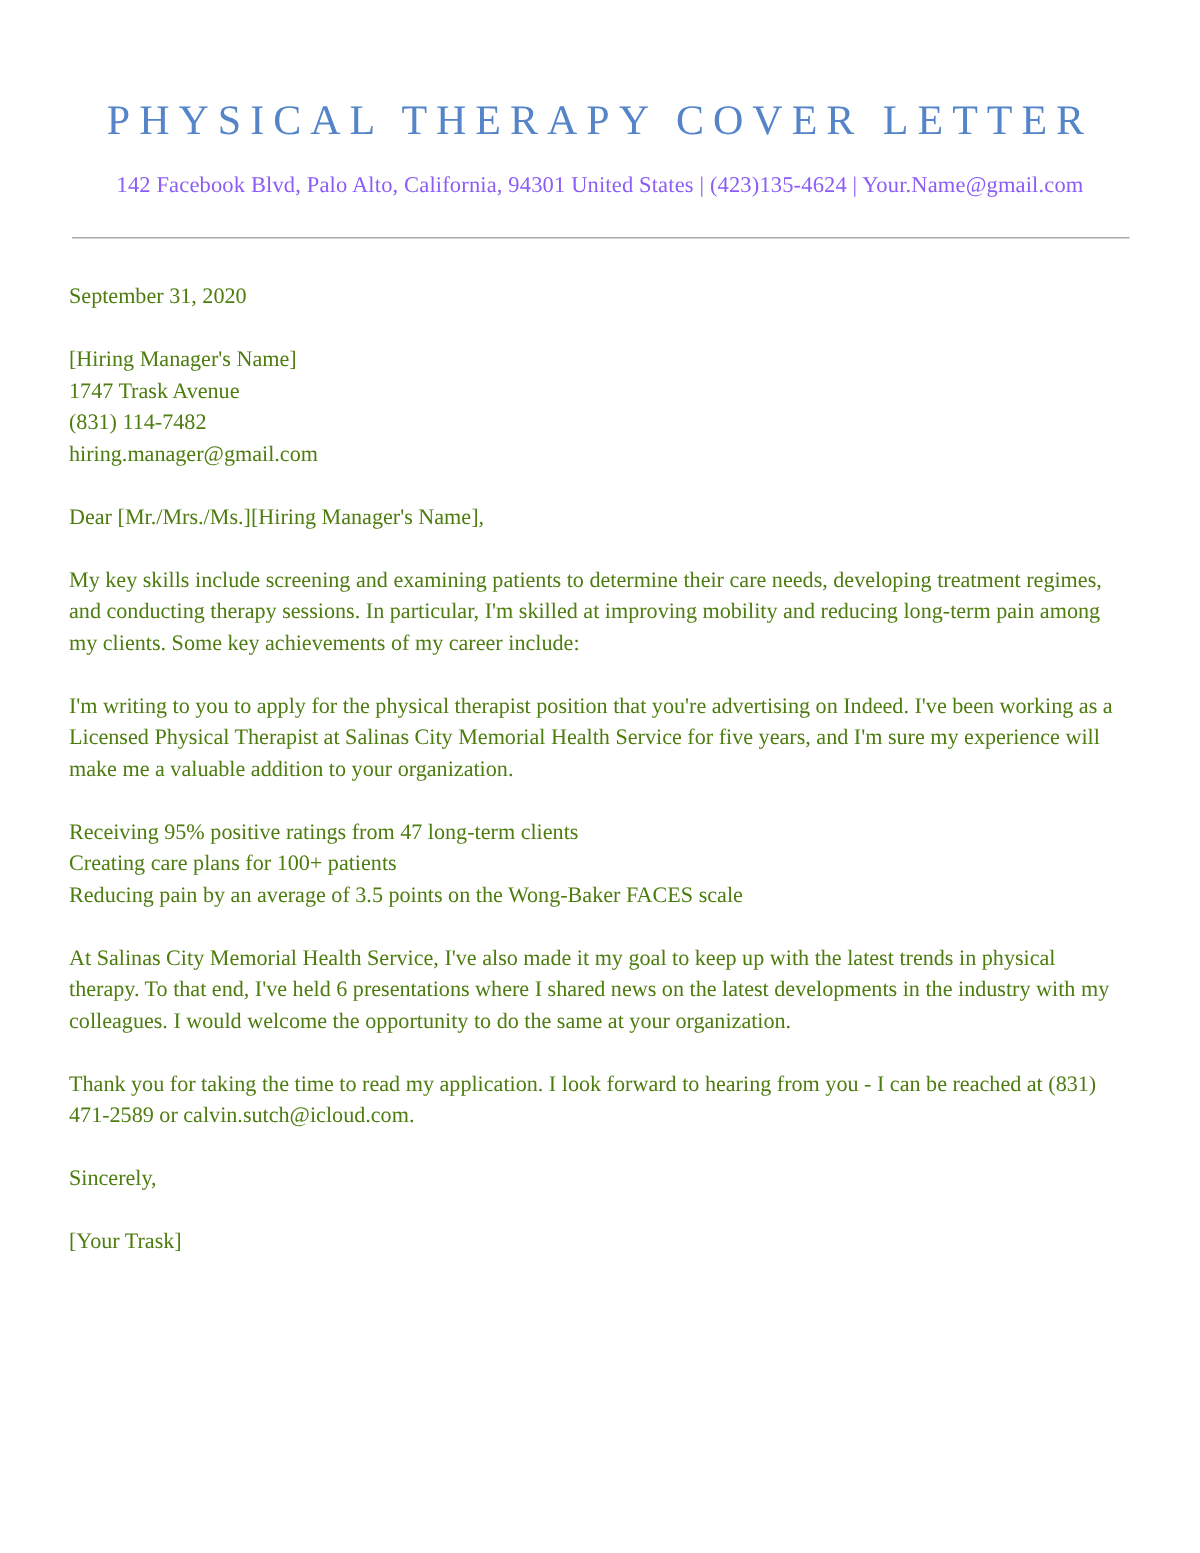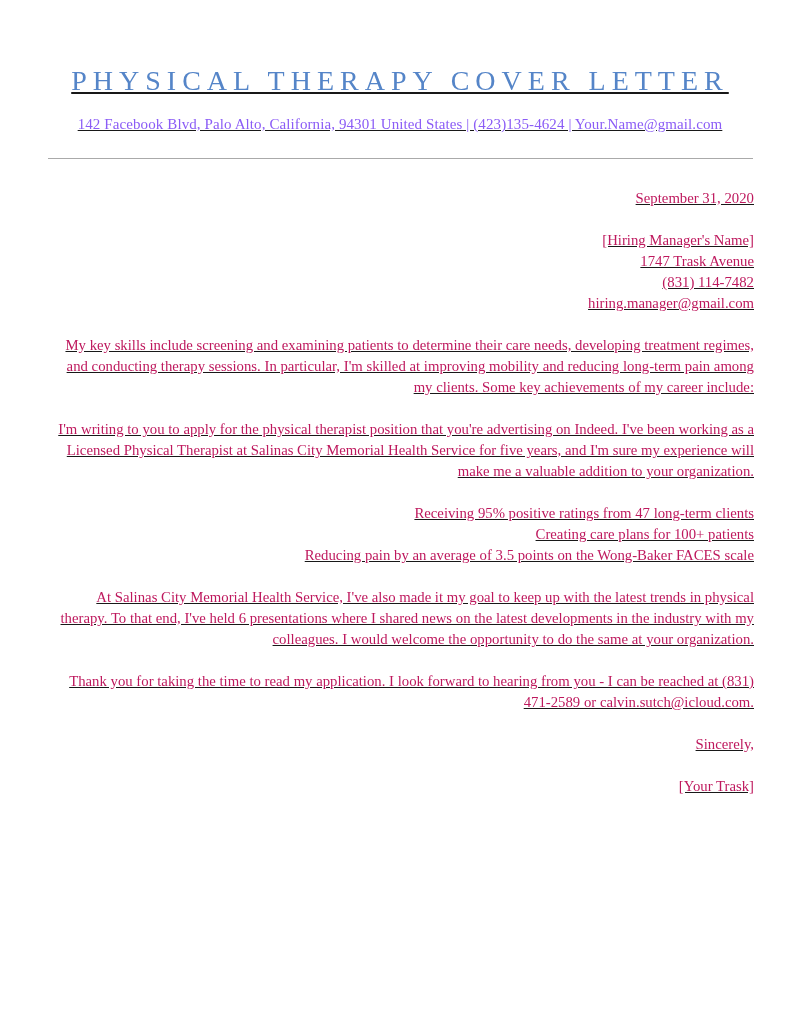--- a/index.html
+++ b/index.html
@@ -9,21 +9,20 @@
   }
   .page {
     position: relative;
     width: 800px;
     height: 1035px;
     background: #ffffff;
     font-family: "Liberation Serif", serif;
     color: #181818;
     overflow: hidden;
     box-sizing: border-box;
-    text-decoration: underline;
   }
   .header {
     text-align: center;
     padding-top: 63px;
   }
   .title {
     margin: 0;
     font-size: 28px;
     line-height: 35px;
     font-weight: normal;
@@ -46,22 +45,21 @@
     margin: 23px auto 0 auto;
     border: none;
     border-top: 1px solid #aaaaaa;
   }
   .letter {
     width: 708px;
     margin: 0 auto;
     padding-top: 29px;
     font-size: 14.75px;
     line-height: 21px;
-    color: #be185d;
-    text-align: right;
+    color: #4d7c0f;
   }
   .letter p,
   .letter .block {
     margin: 0 0 21px 0;
     padding: 0;
   }
   .letter p:last-child {
     margin-bottom: 0;
   }
   .block .line {
@@ -83,20 +81,21 @@
 
     <p>September 31, 2020</p>
 
     <div class="block">
       <div class="line">[Hiring Manager's Name]</div>
       <div class="line">1747 Trask Avenue</div>
       <div class="line">(831) 114-7482</div>
       <div class="line">hiring.manager@gmail.com</div>
     </div>
 
+    <p>Dear [Mr./Mrs./Ms.][Hiring Manager's Name],</p>
 
     <p>My key skills include screening and examining patients to determine their care needs, developing treatment regimes, and conducting therapy sessions. In particular, I'm skilled at improving mobility and reducing long-term pain among my clients. Some key achievements of my career include:</p>
 
     <p>I'm writing to you to apply for the physical therapist position that you're advertising on Indeed. I've been working as a Licensed Physical Therapist at Salinas City Memorial Health Service for five years, and I'm sure my experience will make me a valuable addition to your organization.</p>
 
     <div class="block">
       <div class="line">Receiving 95% positive ratings from 47 long-term clients</div>
       <div class="line">Creating care plans for 100+ patients</div>
       <div class="line">Reducing pain by an average of 3.5 points on the Wong-Baker FACES scale</div>
     </div>

